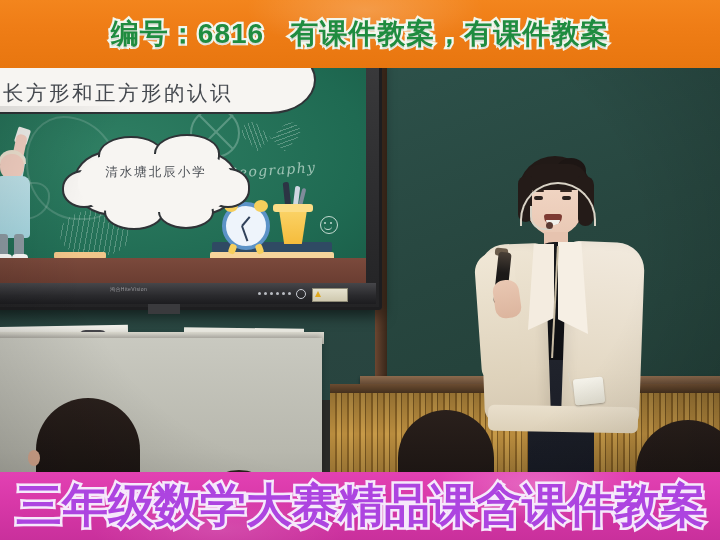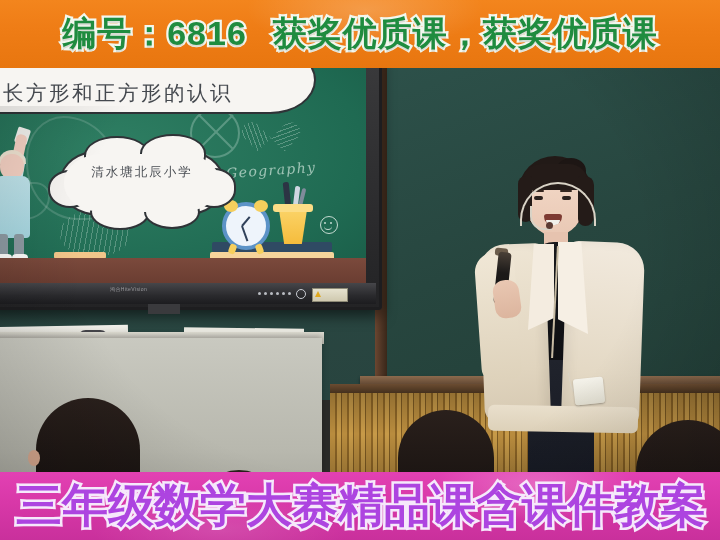--- a/index.html
+++ b/index.html
@@ -119,21 +119,21 @@
   .cloud-title{left:-52px;top:-16px;width:370px;height:64px;border-radius:54px/40px;}
   .cloud-title:before{content:"";position:absolute;left:36px;top:-20px;width:120px;height:48px;
         background:#f7f5f2;border:2.5px solid #2f3337;border-radius:60px/34px;}
   .cloud-title:after{content:"";position:absolute;left:174px;top:-24px;width:130px;height:52px;
         background:#f7f5f2;border:2.5px solid #2f3337;border-radius:60px/34px;}
   .cloud-title-inner{position:absolute;left:52px;top:2px;width:268px;height:56px;background:#f7f5f2;z-index:2;}
   .slide-title{position:absolute;left:-56px;top:16px;width:360px;height:30px;z-index:3;
         text-align:center;color:#45494f;font-size:20.5px;letter-spacing:2.5px;
         font-family:"DejaVu Sans","Liberation Sans",sans-serif;line-height:30px;}
 
-  .cloud-sub{left:66px;top:88px;width:160px;height:62px;border-radius:40px/30px;}
+  .cloud-sub{left:80px;top:88px;width:160px;height:62px;border-radius:40px/30px;}
   .cloud-sub:before{content:"";position:absolute;left:22px;top:-16px;width:62px;height:36px;
         background:#f7f5f2;border:2.5px solid #2f3337;border-radius:34px/20px;}
   .cloud-sub:after{content:"";position:absolute;left:78px;top:-18px;width:62px;height:38px;
         background:#f7f5f2;border:2.5px solid #2f3337;border-radius:34px/20px;}
   .cloud-sub-bump1{position:absolute;left:-14px;top:18px;width:40px;height:34px;
         background:#f7f5f2;border:2.5px solid #2f3337;border-radius:22px/18px;}
   .cloud-sub-bump2{position:absolute;right:-14px;top:16px;width:40px;height:36px;
         background:#f7f5f2;border:2.5px solid #2f3337;border-radius:22px/18px;}
   .cloud-sub-bump3{position:absolute;left:28px;bottom:-16px;width:56px;height:32px;
         background:#f7f5f2;border:2.5px solid #2f3337;border-radius:30px/18px;}
@@ -237,21 +237,21 @@
   .vignette{position:absolute;inset:0;pointer-events:none;
         background:radial-gradient(ellipse at 50% 45%, rgba(0,0,0,0) 55%, rgba(0,0,0,.22) 100%);}
 
   
   .banner-top{position:absolute;left:0;top:0;width:720px;height:68px;
         background:linear-gradient(180deg,#f3851d 0%,#ef7d16 40%,#e8760f 100%);
         display:flex;align-items:center;justify-content:center;z-index:40;overflow:hidden;}
   .banner-top-glow{position:absolute;left:34%;top:-30px;width:240px;height:80px;
         background:radial-gradient(ellipse,rgba(255,255,255,.20),rgba(255,255,255,0) 70%);}
   .banner-top-text{position:relative;display:flex;align-items:baseline;gap:26px;
-        font-size:34px;font-weight:bold;color:#1f8c3f;letter-spacing:1px;white-space:nowrap;
+        font-size:28px;font-weight:bold;color:#1f8c3f;letter-spacing:1px;white-space:nowrap;
         font-family:"DejaVu Sans","Liberation Sans",sans-serif;
         -webkit-text-stroke:4.5px #f2f7ee;paint-order:stroke fill;
         text-shadow:0 2px 0 rgba(0,0,0,.10);}
   .banner-top-text .num{font-family:"Liberation Sans",sans-serif;}
 
   .banner-bottom{position:absolute;left:0;bottom:0;width:720px;height:68px;
         background:linear-gradient(180deg,#e241b3 0%,#d838a8 45%,#c9309c 100%);
         display:flex;align-items:center;z-index:40;overflow:hidden;padding-left:26px;}
   .banner-bottom-bloom{position:absolute;left:58%;top:-22px;width:200px;height:70px;
         background:radial-gradient(ellipse,rgba(255,255,255,.22),rgba(255,255,255,0) 70%);}
@@ -405,21 +405,21 @@
     <div class="stu1-ear"></div>
     <div class="student stu4"></div>
 
     <div class="vignette"></div>
   </div>
 
   <div class="banner-top">
     <div class="banner-top-glow"></div>
     <div class="banner-top-text">
       <span><span>编号：</span><span class="num">6816</span></span>
-      <span>获奖优质课，获奖优质课</span>
+      <span>有课件教案，有课件教案</span>
     </div>
   </div>
 
   <div class="banner-bottom">
     <div class="banner-bottom-bloom"></div>
     <div class="banner-bottom-bloom2"></div>
     <div class="banner-bottom-text">三年级数学大赛精品课含课件教案</div>
   </div>
 
 </div>

